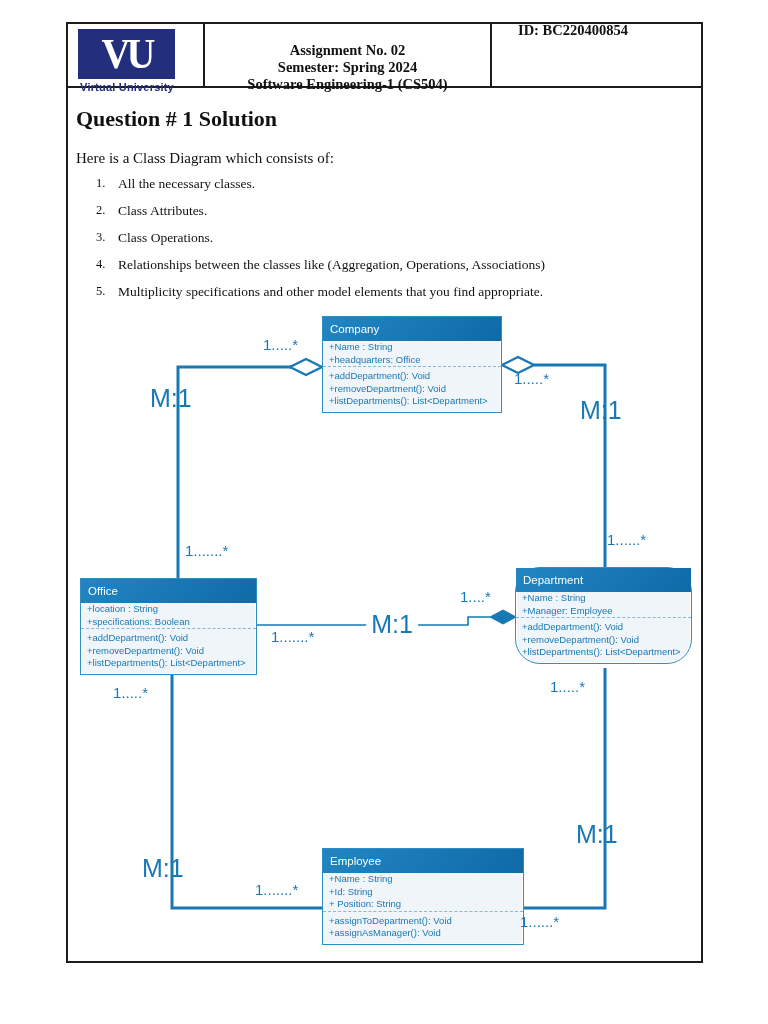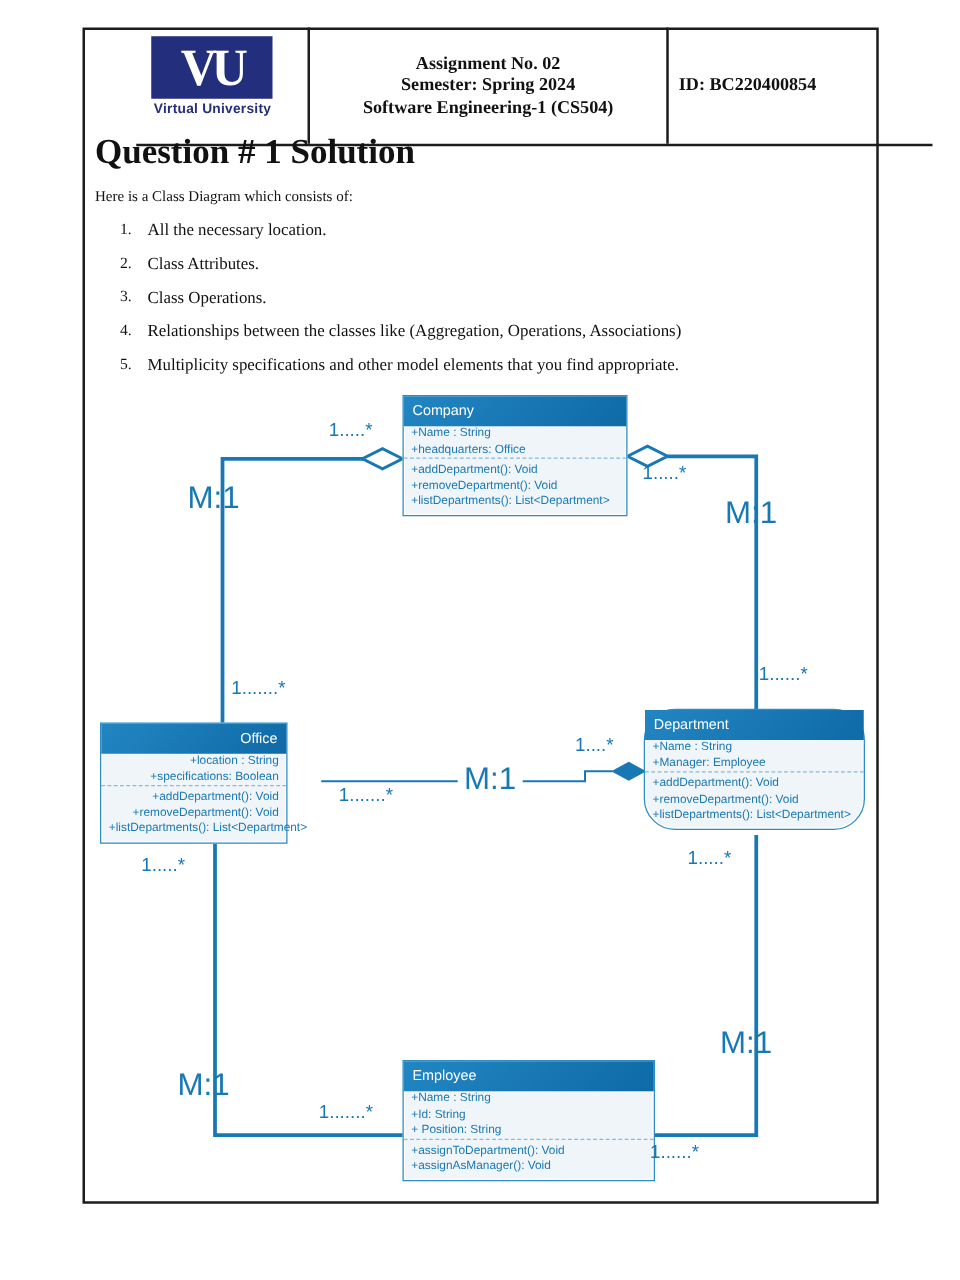--- a/index.html
+++ b/index.html
@@ -2,38 +2,38 @@
 <html><head>
 <meta charset="utf-8">
 <style>
   html,body{margin:0;padding:0;background:#fff;}
   #page{position:relative;width:768px;height:1024px;background:#fff;overflow:hidden;
         font-family:"Liberation Serif",serif;color:#111;}
   
   .page-border{position:absolute;left:66px;top:22px;width:637px;height:941px;
                border:2px solid #1c1c1c;box-sizing:border-box;background:#fff;}
   
-  .hdr{position:absolute;left:66px;top:22px;width:637px;height:95px;display:flex;
-       border-bottom:2px solid #1c1c1c;box-sizing:border-box;margin-left:43px;}
+  .hdr{position:absolute;left:66px;top:22px;width:637px;height:66px;display:flex;
+       border-bottom:2px solid #1c1c1c;box-sizing:border-box;}
   .hdr-cell{box-sizing:border-box;height:100%;}
   .cell-logo{width:139px;border-right:2px solid #1c1c1c;position:relative;}
   .cell-title{width:287px;border-right:2px solid #1c1c1c;display:flex;flex-direction:column;
               justify-content:space-evenly;align-items:center;text-align:center;padding:20px 0;}
-  .cell-id{flex:1;display:flex;align-items:center;padding-left:8px;}
+  .cell-id{flex:1;display:flex;padding-left:26px;}
   .hdr-line{font-weight:bold;font-size:14.5px;}
   .logo-box{position:absolute;left:12px;top:7px;width:97px;height:50px;background:#232e7c;
             display:flex;align-items:center;justify-content:center;}
   .logo-vu{color:#fff;font-family:"Liberation Serif",serif;font-size:40px;font-weight:bold;
            letter-spacing:-4px;line-height:1;transform:scaleY(1.05);}
   .logo-caption{position:absolute;left:10px;top:59px;width:102px;text-align:center;
                 font-family:"Liberation Sans",sans-serif;font-weight:bold;font-size:11px;
                 color:#232e7c;letter-spacing:0.2px;white-space:nowrap;}
   
-  .q-title{position:absolute;left:76px;top:106px;font-size:28px;font-weight:bold;}
-  .q-intro{position:absolute;left:76px;top:150px;font-size:12px;}
+  .q-title{position:absolute;left:76px;top:106px;font-size:22px;font-weight:bold;}
+  .q-intro{position:absolute;left:76px;top:150px;font-size:15px;}
   .li-row{position:absolute;left:96px;font-size:13.5px;display:flex;}
   .li-num{width:22px;font-size:12.5px;}
   
   .uml-class{position:absolute;border:1.6px solid #2f8dc4;background:#f0f5fa;
              box-sizing:border-box;font-family:"Liberation Sans",sans-serif;z-index:2;
              box-shadow:0 0 0 1px #ffffff inset;}
   .uml-head{height:24px;line-height:24px;padding:0 7px;color:#fff;font-size:11.5px;
             background:linear-gradient(135deg,#2286c3 0%,#0f6aa6 100%);}
   .uml-attrs{padding:0 6px;border-bottom:1px dashed #85b9da;}
   .uml-ops{padding:3px 6px 4px 6px;}
@@ -67,21 +67,21 @@
     <div class="hdr-cell cell-id">
       <div class="hdr-line">ID: BC220400854</div>
     </div>
   </div>
 
   <div class="q-title">Question # 1 Solution</div>
   <div class="q-intro">Here is a Class Diagram which consists of:</div>
 
   <div class="li-row" style="top:176px;">
     <span class="li-num">1.</span>
-    <span>All the necessary location.</span>
+    <span>All the necessary classes.</span>
   </div>
   <div class="li-row" style="top:203px;">
     <span class="li-num">2.</span>
     <span>Class Attributes.</span>
   </div>
   <div class="li-row" style="top:230px;">
     <span class="li-num">3.</span>
     <span>Class Operations.</span>
   </div>
   <div class="li-row" style="top:257px;">
@@ -115,21 +115,21 @@
       <div class="uml-line">+Name : String</div>
       <div class="uml-line">+headquarters: Office</div>
     </div>
     <div class="uml-ops">
       <div class="uml-line">+addDepartment(): Void</div>
       <div class="uml-line">+removeDepartment(): Void</div>
       <div class="uml-line">+listDepartments(): List&lt;Department&gt;</div>
     </div>
   </div>
 
-  <div class="uml-class" style="left:80px;top:578px;width:150px;text-align:right;">
+  <div class="uml-class" style="left:80px;top:578px;width:177px;">
     <div class="uml-head">Office</div>
     <div class="uml-attrs">
       <div class="uml-line">+location : String</div>
       <div class="uml-line">+specifications: Boolean</div>
     </div>
     <div class="uml-ops">
       <div class="uml-line">+addDepartment(): Void</div>
       <div class="uml-line">+removeDepartment(): Void</div>
       <div class="uml-line">+listDepartments(): List&lt;Department&gt;</div>
     </div>

